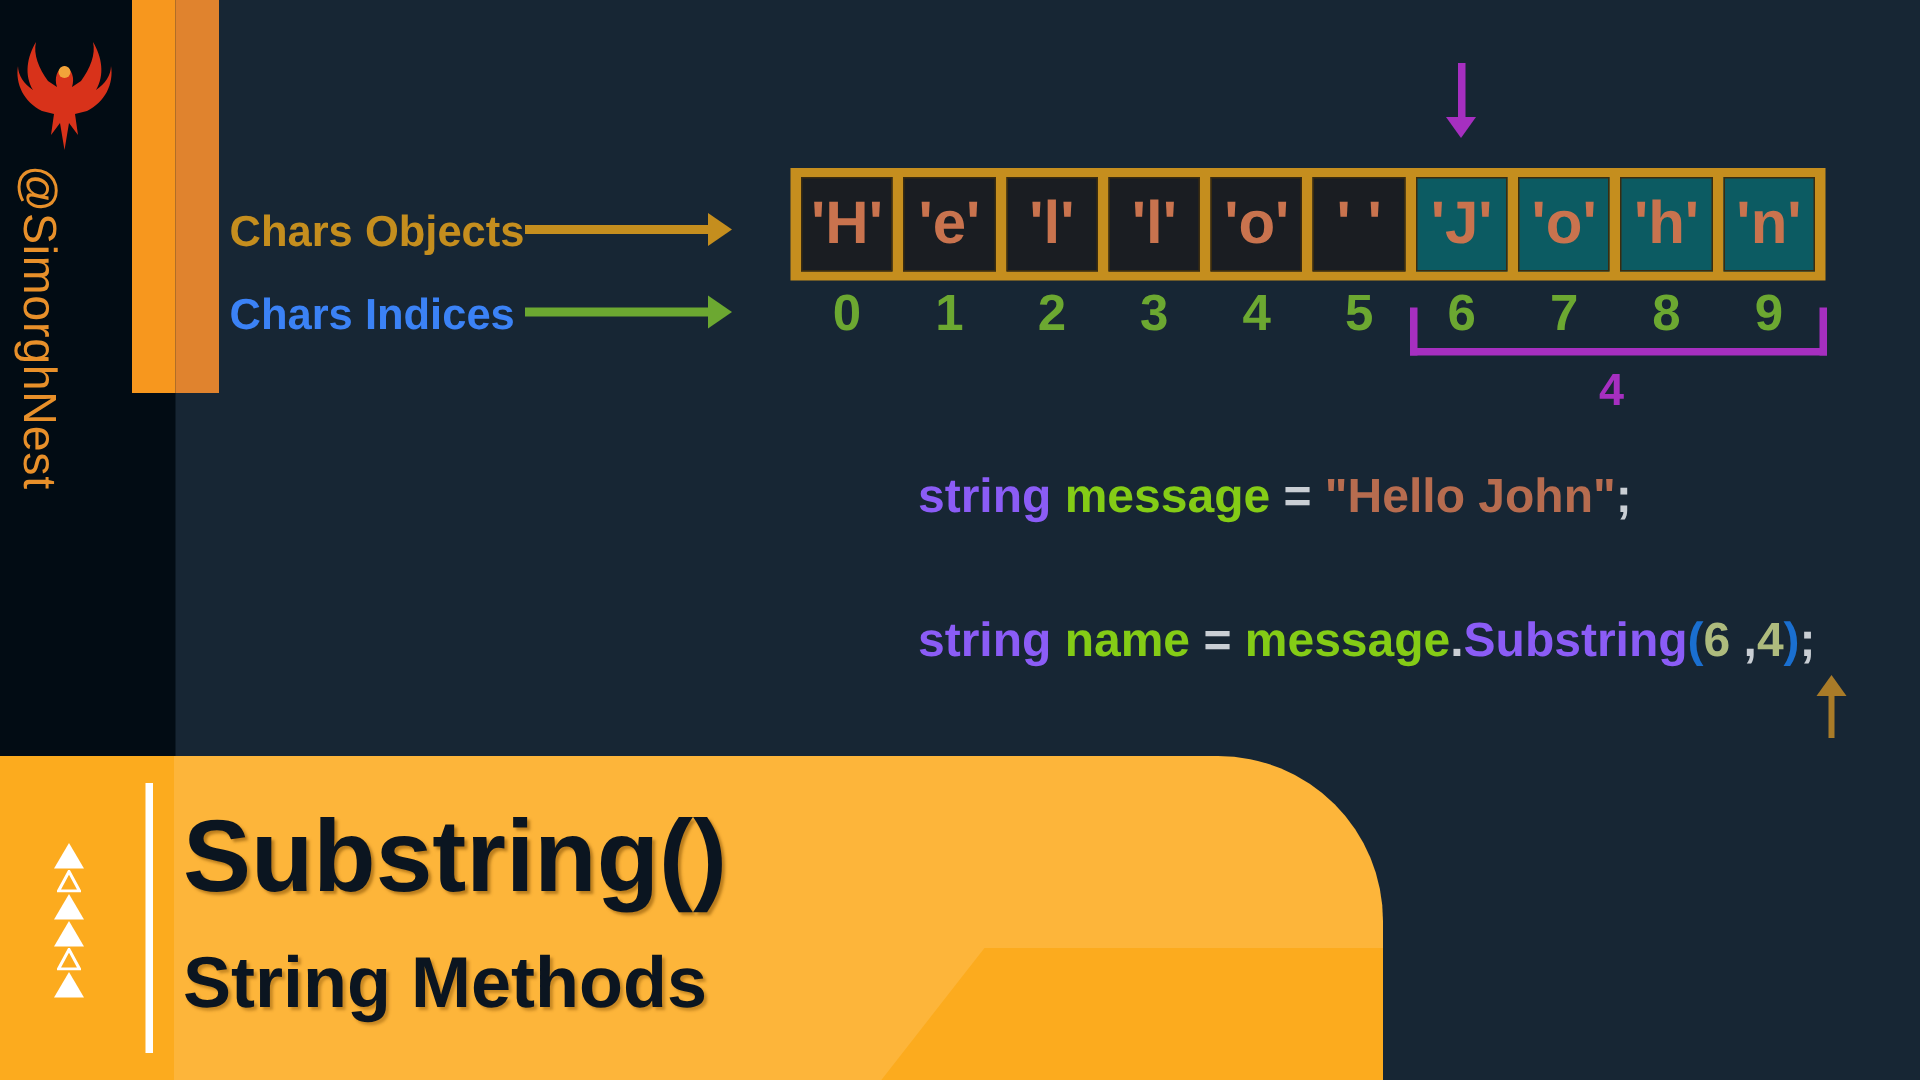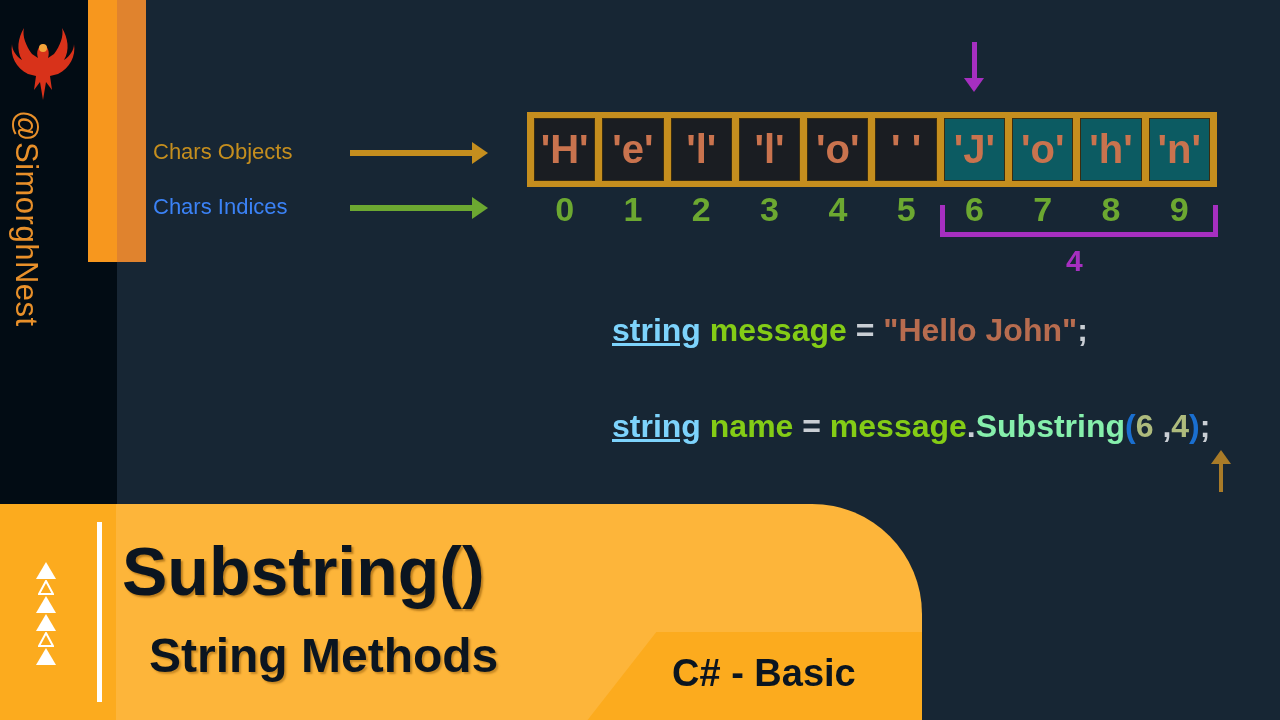--- a/index.html
+++ b/index.html
@@ -4,53 +4,53 @@
 <style>
   html, body { margin:0; padding:0; }
   body { width:1280px; height:720px; overflow:hidden; background:#172634; position:relative; font-family:"Liberation Sans", sans-serif; }
   .sidebar { position:absolute; left:0; top:0; width:117px; height:504px; background:#020c14; }
   .logo { position:absolute; left:8px; top:24px; width:70px; height:80px; }
   .handle { position:absolute; left:44px; top:110px; width:0; height:0; }
   .handle span { position:absolute; left:0; top:0; transform-origin:0 0; transform:rotate(90deg); white-space:nowrap; font-size:31px; color:#E8902A; letter-spacing:0.5px; }
   .bar1 { position:absolute; left:88px; top:0; width:29px; height:262px; background:#F7971E; }
   .bar2 { position:absolute; left:117px; top:0; width:29px; height:262px; background:#E0832E; }
 
-  .label { position:absolute; font-weight:normal; font-size:22px; }
+  .label { position:absolute; font-weight:bold; font-size:29px; }
   .arrow-h { position:absolute; height:6px; }
   .arrow-h::after { content:""; position:absolute; right:-14px; top:-8px; border-left:16px solid currentColor; border-top:11px solid transparent; border-bottom:11px solid transparent; }
 
   .chars { position:absolute; left:527px; top:112px; width:690px; height:75px; background:#C58E1E; box-sizing:border-box; padding:6px 7px; display:flex; gap:7px; }
   .cell { flex:1; background:#1a1d22; border:1px solid #3a2c10; display:flex; align-items:center; justify-content:center; font-size:40px; font-weight:bold; color:#C9734E; }
   .cell.hl { background:#0c5b62; }
   .indices { position:absolute; left:527px; top:190px; width:690px; display:flex; padding:0 7px; box-sizing:border-box; gap:7px; }
   .idx { flex:1; text-align:center; font-size:34px; font-weight:bold; color:#6CA831; }
   .bracket { position:absolute; left:940px; top:205px; width:278px; height:32px; border:5px solid #A62FC0; border-top:none; box-sizing:border-box; }
   .bracket-label { position:absolute; left:1066px; top:244px; font-size:30px; font-weight:bold; color:#A62FC0; }
   .down-arrow { position:absolute; left:972px; top:42px; width:5px; height:38px; background:#A62FC0; }
   .down-arrow::after { content:""; position:absolute; left:-8px; bottom:-12px; border-top:14px solid #A62FC0; border-left:10px solid transparent; border-right:10px solid transparent; }
 
   .code { position:absolute; left:612px; font-size:32px; font-weight:bold; white-space:nowrap; }
-  .kw { color:#7dd3fc;text-decoration:underline; }
+  .kw { color:#8b5cf6; }
   .var { color:#84cc16; }
   .op { color:#C9CED4; }
   .str { color:#B76C4F; }
-  .meth { color:#86efac; }
+  .meth { color:#8b5cf6; }
   .num { color:#AEBB7D; }
   .paren { color:#1A6FD0; }
   .up-arrow { position:absolute; left:1219px; top:462px; width:4px; height:30px; background:#A97B28; }
   .up-arrow::before { content:""; position:absolute; left:-8px; top:-12px; border-bottom:14px solid #A97B28; border-left:10px solid transparent; border-right:10px solid transparent; }
 
   .banner { position:absolute; left:0; top:504px; width:922px; height:216px; background:#FDB53A; border-top-right-radius:110px; overflow:hidden; }
   .banner-left { position:absolute; left:0; top:0; width:116px; height:216px; background:#FCAB1E; }
   .vline { position:absolute; left:97px; top:18px; width:5px; height:180px; background:#fff; }
   .tri { position:absolute; left:36px; width:0; height:0; }
   .tri.f { border-left:10px solid transparent; border-right:10px solid transparent; border-bottom:17px solid #fff; }
   .tri.o { width:16px; height:15px; }
   .title { position:absolute; left:122px; top:28px; font-size:68px; font-weight:bold; color:#0b1520; text-shadow:2px 2px 2px rgba(120,70,0,0.5);text-align:right; }
-  .subtitle { position:absolute; left:122px; top:124px; font-size:48px; font-weight:bold; color:#0b1520; text-shadow:2px 2px 2px rgba(120,70,0,0.4);margin-left:27px; }
+  .subtitle { position:absolute; left:122px; top:124px; font-size:48px; font-weight:bold; color:#0b1520; text-shadow:2px 2px 2px rgba(120,70,0,0.4); }
   .tag-bg { position:absolute; left:586px; top:128px; width:340px; height:90px; background:#FCAB1E; transform:skewX(-38deg); transform-origin:0 100%; }
   .tag { position:absolute; left:672px; top:148px; font-size:38px; font-weight:bold; color:#0b1520; }
 </style>
 </head>
 <body>
 
 <div class="sidebar">
   <svg class="logo" viewBox="0 0 70 80">
     <path d="M35 20 C30 22 28 28 30 34 L24 30 C18 22 14 12 16 4 C10 14 8 26 14 36 C8 32 4 26 4 20 C2 32 8 44 20 50 L28 52 L26 66 L32 58 L35 76 L38 58 L44 66 L42 52 L50 50 C62 44 68 32 66 20 C66 26 62 32 56 36 C62 26 60 14 54 4 C56 12 52 22 46 30 L40 34 C42 28 40 22 35 20 Z" fill="#D8321A"></path>
     <circle cx="35" cy="24" r="4" fill="#F2A43A"></circle>
@@ -121,14 +121,13 @@
   <div class="tri f" style="top:92px;"></div>
   <div class="tri f" style="top:110px;"></div>
   <svg class="tri o" style="top:128px;left:38px;" width="16" height="15">
       <polygon points="8,1 15,14 1,14" fill="none" stroke="#fff" stroke-width="2"></polygon>
     </svg>
   <div class="tri f" style="top:144px;"></div>
   <div class="vline"></div>
   <div class="title">Substring()</div>
   <div class="subtitle">String Methods</div>
   <div class="tag-bg"></div>
-  <div class="tag">C# - Basic</div>
 </div>
 
 </body></html>

